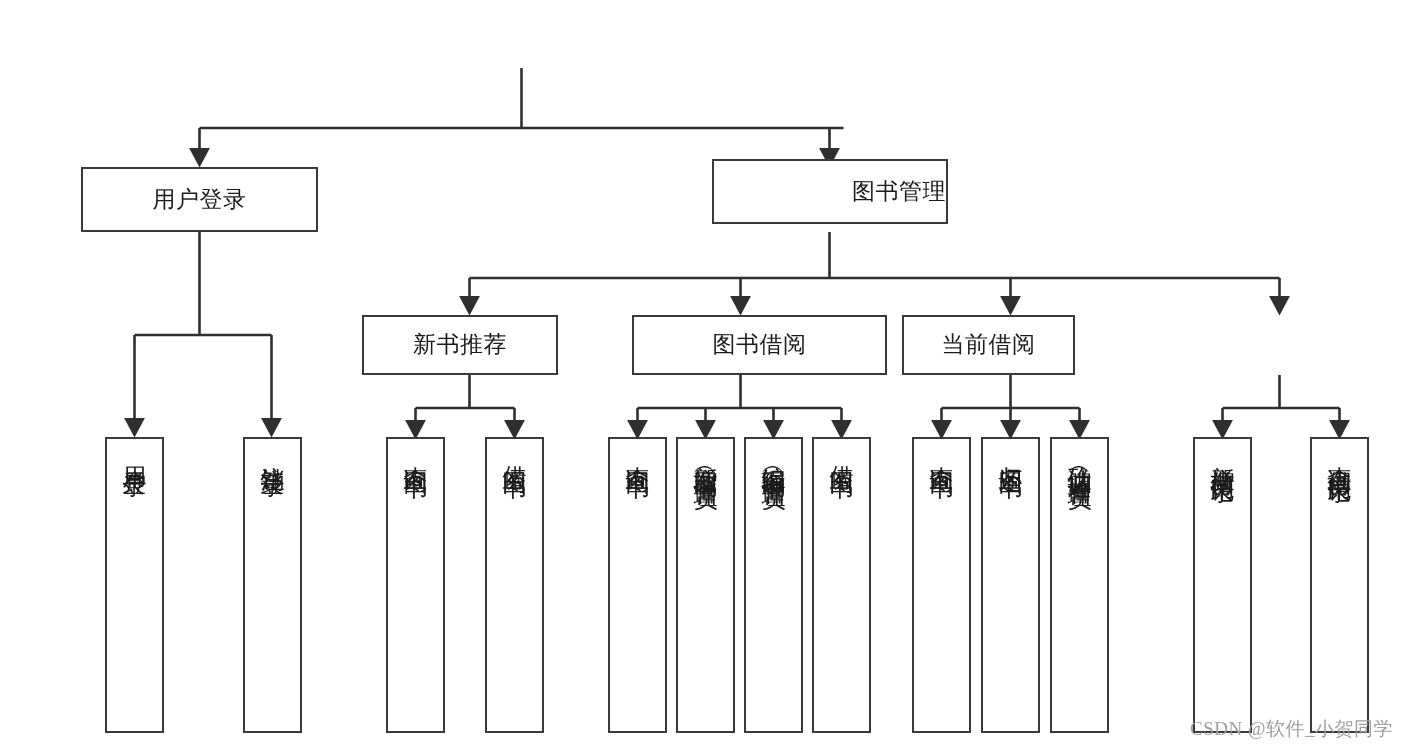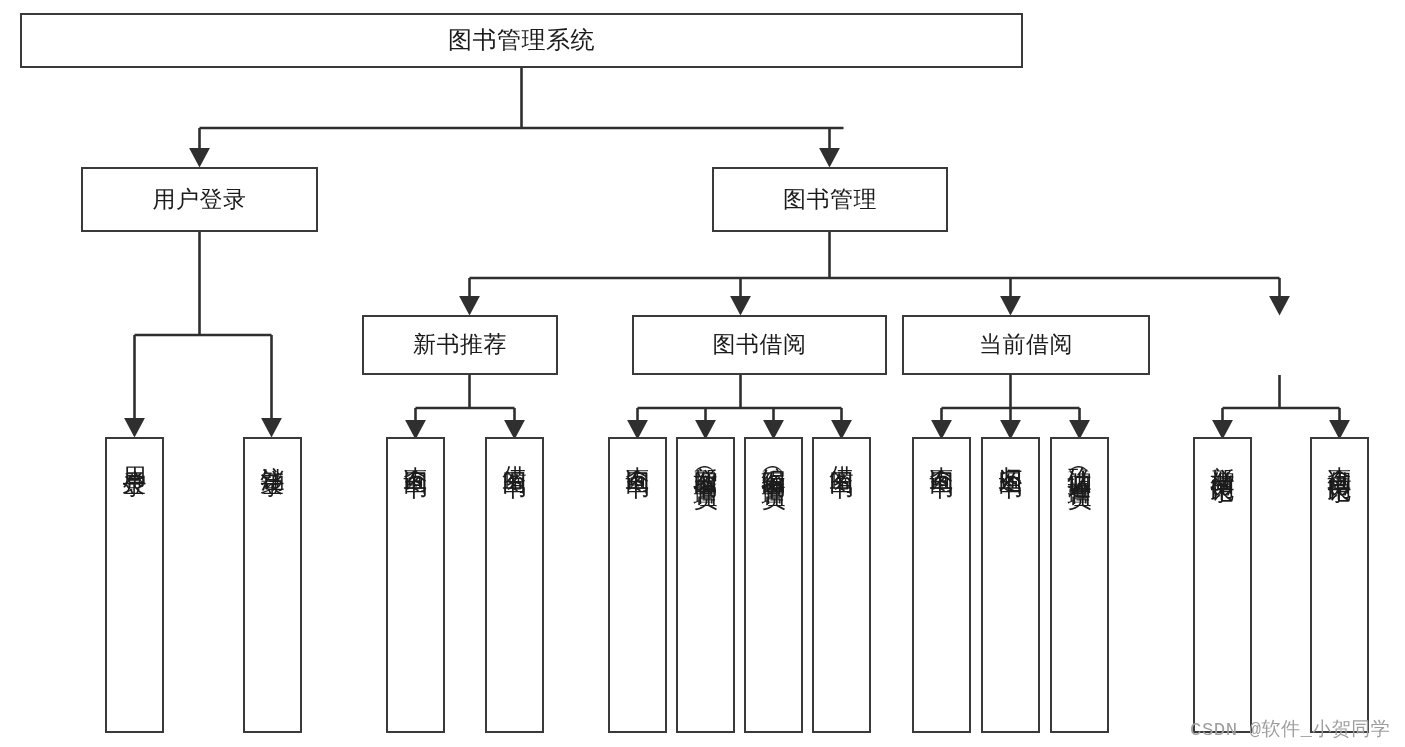--- a/index.html
+++ b/index.html
@@ -64,21 +64,21 @@
     letter-spacing: 3px;
     white-space: nowrap;
     max-height: 284px;
   }
   .watermark {
     position: absolute;
     font-size: 19px;
     color: #9e9e9e;
     white-space: nowrap;
     letter-spacing: 0.5px;
-    font-family: Liberation Mono, monospace;
+    font-family: Liberation Serif, serif;
   }
 </style>
 </head>
 <body>
 
 <div id="canvas">
 
   <svg id="edges" viewBox="0 0 1405 747" width="1405" height="747" xmlns="http://www.w3.org/2000/svg">
     <defs>
       <marker id="arrow" markerWidth="10" markerHeight="10" refX="1.5" refY="4" orient="auto" markerUnits="strokeWidth">
@@ -122,38 +122,35 @@
       <path d="M1010.5,408 L1010.5,424" marker-end="url(#arrow)"></path>
       <path d="M1079.5,408 L1079.5,424" marker-end="url(#arrow)"></path>
 
       <path d="M1279.5,375 L1279.5,408"></path>
       <path d="M1222.5,408 L1339.5,408"></path>
       <path d="M1222.5,408 L1222.5,424" marker-end="url(#arrow)"></path>
       <path d="M1339.5,408 L1339.5,424" marker-end="url(#arrow)"></path>
     </g>
   </svg>
 
-  <div class="node horiz root" style="left:20px; top:13px; width:1003px; height:55px;">
-    <span class="label">图书管理系统</span>
-  </div>
 
   <div class="node horiz" style="left:81px; top:167px; width:237px; height:65px;">
     <span class="label">用户登录</span>
   </div>
-  <div class="node horiz" style="left:712px; top:167px; width:236px; height:65px;">
+  <div class="node horiz" style="left:712px; top:159px; width:236px; height:65px;justify-content:flex-end;">
     <span class="label">图书管理</span>
   </div>
 
   <div class="node horiz" style="left:362px; top:315px; width:196px; height:60px;">
     <span class="label">新书推荐</span>
   </div>
   <div class="node horiz" style="left:632px; top:315px; width:255px; height:60px;">
     <span class="label">图书借阅</span>
   </div>
-  <div class="node horiz" style="left:902px; top:315px; width:248px; height:60px;">
+  <div class="node horiz" style="left:902px; top:315px; width:173px; height:60px;">
     <span class="label">当前借阅</span>
   </div>
 
   <div class="node vert" style="left:105px; top:437px; width:59px; height:296px;">
     <span class="label">用户登录</span>
   </div>
   <div class="node vert" style="left:243px; top:437px; width:59px; height:296px;">
     <span class="label">注销登录</span>
   </div>
   <div class="node vert" style="left:386px; top:437px; width:59px; height:296px;">

